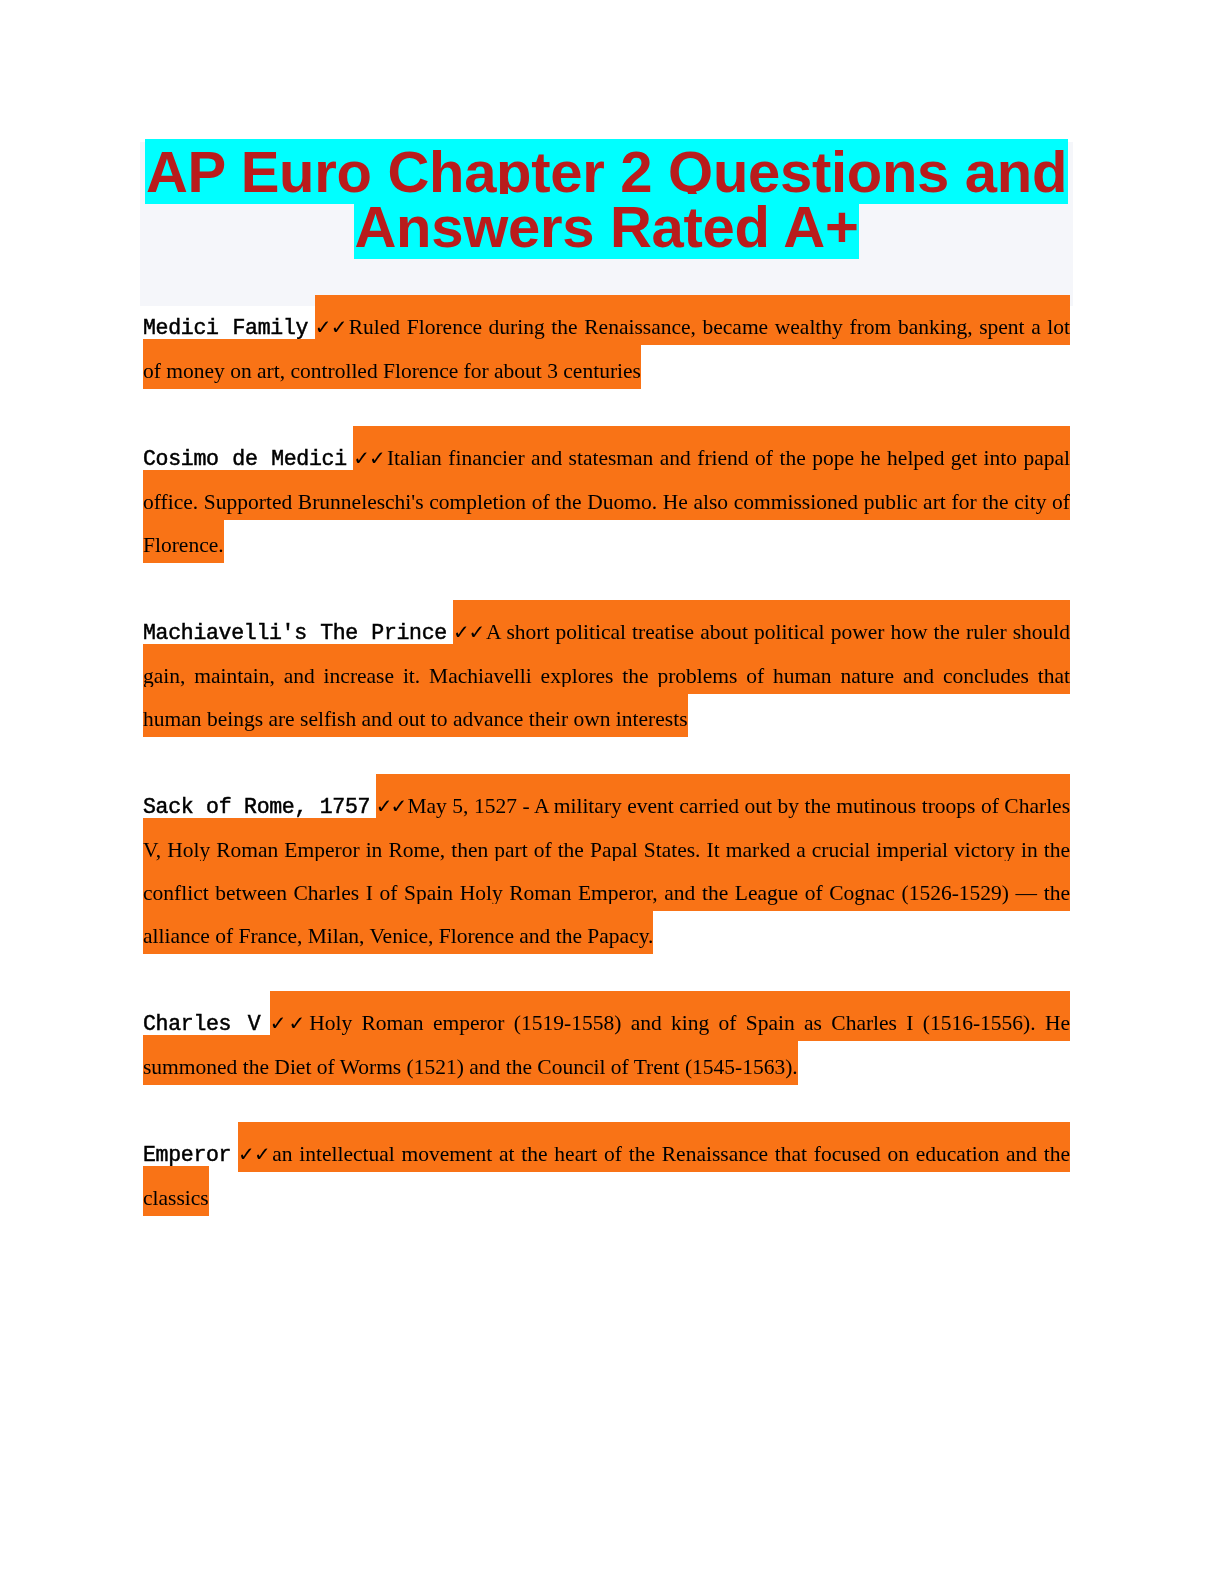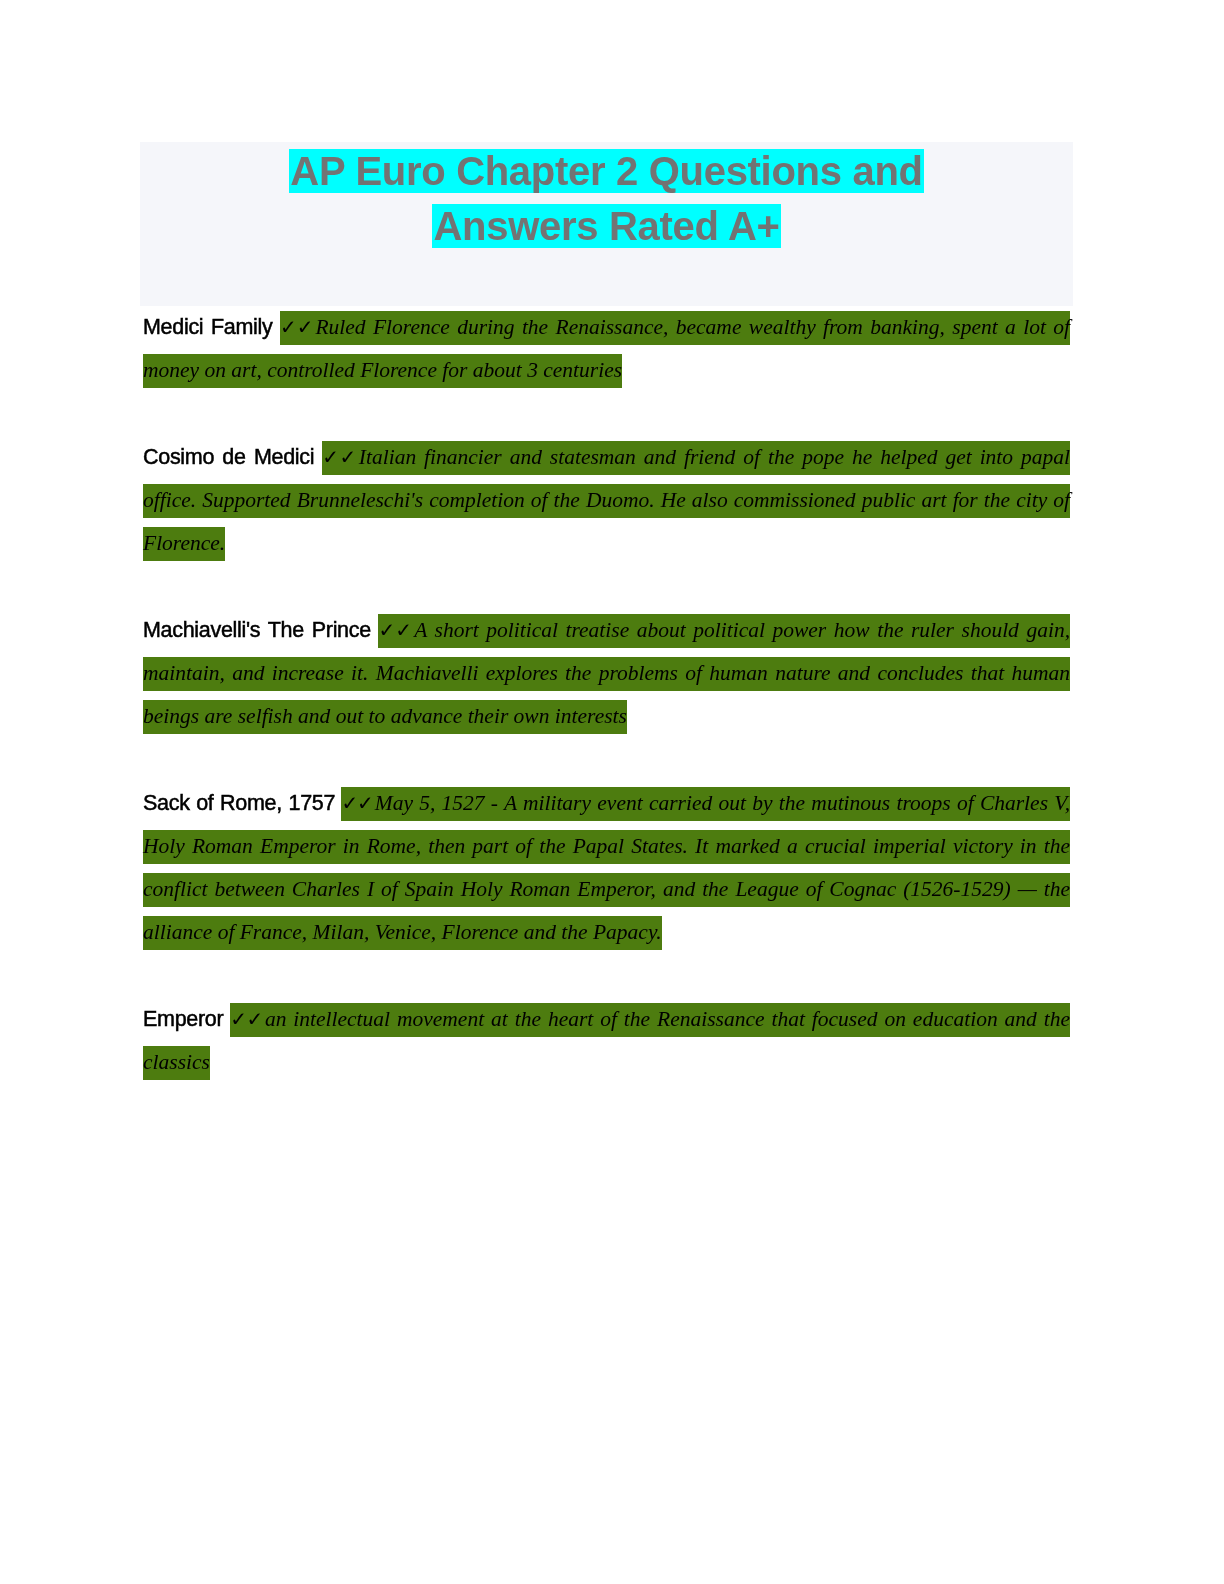--- a/index.html
+++ b/index.html
@@ -30,23 +30,23 @@
     }
     .title {
       position: absolute;
       left: 140px;
       top: 144px;
       width: 933px;
       text-align: center;
       margin: 0;
       font-family: "Liberation Sans", sans-serif;
       font-weight: bold;
-      font-size: 40px;
+      font-size: 58px;
       line-height: 55px;
-      color: #737373;
+      color: #b91c1c;
       letter-spacing: -0.3px;
     }
     .title .hl {
       background: #00ffff;
       padding: 0 1px;
     }
     .entries {
       position: absolute;
       left: 143px;
       top: 306px;
@@ -55,32 +55,31 @@
     .entry {
       margin: 0;
       font-size: 21.5px;
       line-height: 43px;
       text-align: justify;
     }
     .entry + .entry {
       margin-top: 44px;
     }
     .term {
-      font-family: Liberation Sans, sans-serif;
+      font-family: Liberation Mono, monospace;
       font-weight: normal;
       color: #000;
       -webkit-text-stroke: 0.5px #000;
       letter-spacing: -0.3px;
     }
     .answer {
-      background: #4d7c0f;
-      padding: 4px 0 6px 0;
+      background: #f97316;
+      padding: 20px 0 6px 0;
       -webkit-box-decoration-break: clone;
       box-decoration-break: clone;
-      font-style: italic;
     }
     .check {
       font-family: "DejaVu Sans", sans-serif;
       font-weight: bold;
       font-size: 20px;
       letter-spacing: -2px;
       margin-right: 2px;
     }
   </style>
 </head>
@@ -110,20 +109,24 @@
     <p class="entry">
       <span class="term">Machiavelli's The Prince</span>
       <span class="answer"><span class="check">✓✓</span><span>A short political treatise about political power how the ruler should gain, maintain, and increase it. Machiavelli explores the problems of human nature and concludes that human beings are selfish and out to advance their own interests</span></span>
     </p>
 
     <p class="entry">
       <span class="term">Sack of Rome, 1757</span>
       <span class="answer"><span class="check">✓✓</span><span>May 5, 1527 - A military event carried out by the mutinous troops of Charles V, Holy Roman Emperor in Rome, then part of the Papal States. It marked a crucial imperial victory in the conflict between Charles I of Spain Holy Roman Emperor, and the League of Cognac (1526-1529) — the alliance of France, Milan, Venice, Florence and the Papacy.</span></span>
     </p>
 
+    <p class="entry">
+      <span class="term">Charles V</span>
+      <span class="answer"><span class="check">✓✓</span><span>Holy Roman emperor (1519-1558) and king of Spain as Charles I (1516-1556). He summoned the Diet of Worms (1521) and the Council of Trent (1545-1563).</span></span>
+    </p>
 
     <p class="entry">
       <span class="term">Emperor</span>
       <span class="answer"><span class="check">✓✓</span><span>an intellectual movement at the heart of the Renaissance that focused on education and the classics</span></span>
     </p>
 
 
 
   </div>
 </div>

